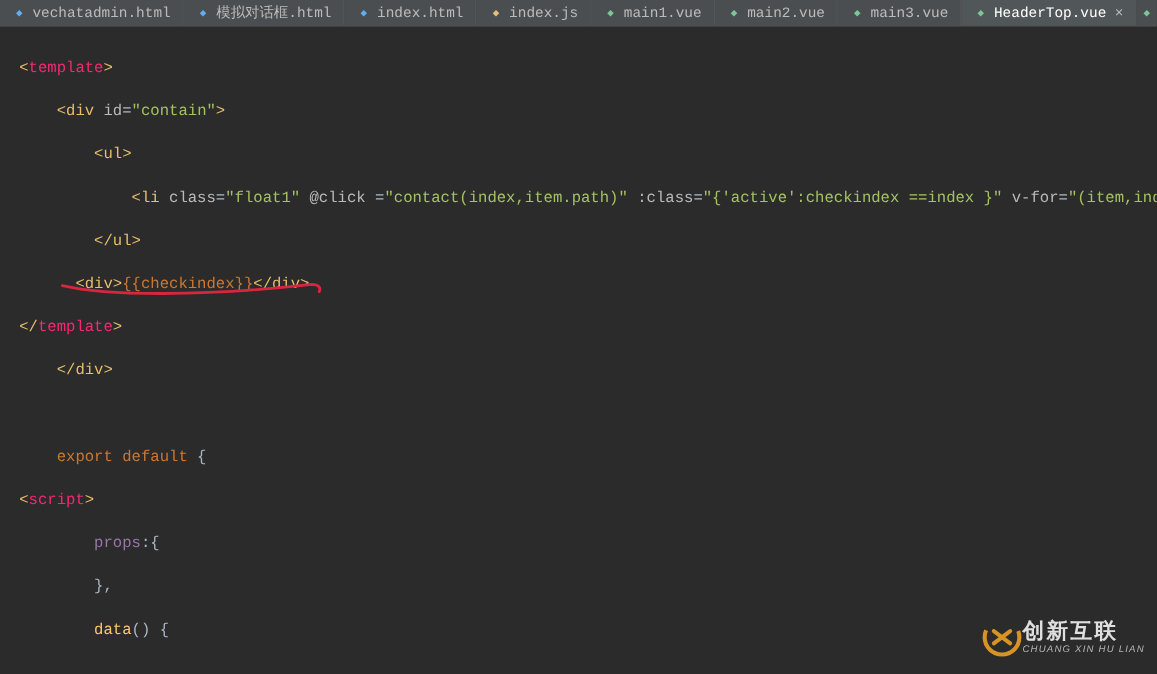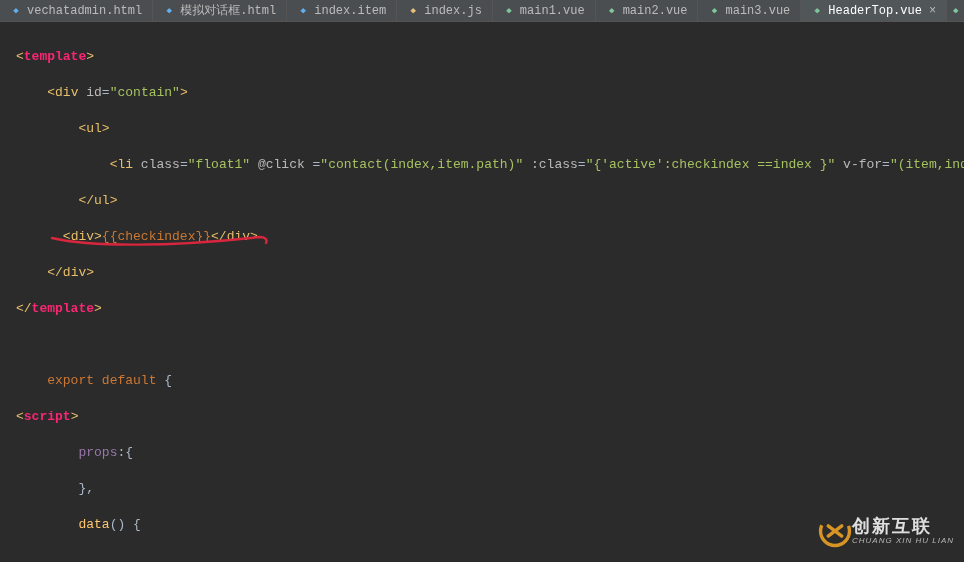--- a/index.html
+++ b/index.html
@@ -62,21 +62,21 @@
   .line > span, .line { position: relative; z-index: 1; }
   .tag { color: #e8bf6a; }
   .anglebr { color: #e8bf6a; }
   .attr-name { color: #bababa; }
   .attr-val { color: #a5c261; }
   .mustache { color: #cc7832; }
   .keyword { color: #cc7832; }
   .property { color: #9876aa; }
   .brace { color: #a9b7c6; }
   .type { color: #ffc66d; }
-  .pinktag { color: #f92672; font-weight: bold; }
+  .pinktag { color: #f92672; font-weight: normal; }
 
   .underline {
     position: absolute;
     left: 50px;
     top: 235px;
     width: 220px;
     height: 14px;
     z-index: 5;
     pointer-events: none;
   }
@@ -110,21 +110,21 @@
   <div class="tab">
       <span class="file-icon html">◆</span>
       <span>vechatadmin.html</span>
     </div>
   <div class="tab">
       <span class="file-icon html">◆</span>
       <span>模拟对话框.html</span>
     </div>
   <div class="tab">
       <span class="file-icon html">◆</span>
-      <span>index.item</span>
+      <span>index.html</span>
     </div>
   <div class="tab">
       <span class="file-icon js">◆</span>
       <span>index.js</span>
     </div>
   <div class="tab">
       <span class="file-icon vue">◆</span>
       <span>main1.vue</span>
     </div>
   <div class="tab">
@@ -145,22 +145,22 @@
     </div>
 </div>
 
 <div class="editor">
 <div class="line"><span class="anglebr">&lt;</span><span class="pinktag">template</span><span class="anglebr">&gt;</span></div>
 <div class="line">    <span class="anglebr">&lt;</span><span class="tag">div</span> <span class="attr-name">id</span>=<span class="attr-val">"contain"</span><span class="anglebr">&gt;</span></div>
 <div class="line">        <span class="anglebr">&lt;</span><span class="tag">ul</span><span class="anglebr">&gt;</span></div>
 <div class="line">            <span class="anglebr">&lt;</span><span class="tag">li</span> <span class="attr-name">class</span>=<span class="attr-val">"float1"</span> <span class="attr-name">@click</span> =<span class="attr-val">"contact(index,item.path)"</span> <span class="attr-name">:class</span>=<span class="attr-val">"{'active':checkindex ==index }"</span> <span class="attr-name">v-for</span>=<span class="attr-val">"(item,index</span></div>
 <div class="line">        <span class="anglebr">&lt;/</span><span class="tag">ul</span><span class="anglebr">&gt;</span></div>
 <div class="line">      <span class="anglebr">&lt;</span><span class="tag">div</span><span class="anglebr">&gt;</span><span class="mustache">{{checkindex}}</span><span class="anglebr">&lt;/</span><span class="tag">div</span><span class="anglebr">&gt;</span></div>
+<div class="line"><span class="anglebr">&lt;/</span><span class="pinktag">template</span><span class="anglebr">&gt;</span></div>
 <div class="line">    <span class="anglebr">&lt;/</span><span class="tag">div</span><span class="anglebr">&gt;</span></div>
-<div class="line"><span class="anglebr">&lt;/</span><span class="pinktag">template</span><span class="anglebr">&gt;</span></div>
 <div class="line"></div>
 <div class="line">    <span class="keyword">export</span> <span class="keyword">default</span> <span class="brace">{</span></div>
 <div class="line"><span class="anglebr">&lt;</span><span class="pinktag">script</span><span class="anglebr">&gt;</span></div>
 <div class="line">        <span class="property">props</span><span class="brace">:{</span></div>
 <div class="line">        <span class="brace">},</span></div>
 <div class="line">        <span class="type">data</span><span class="brace">() {</span></div>
 
 
 
 

